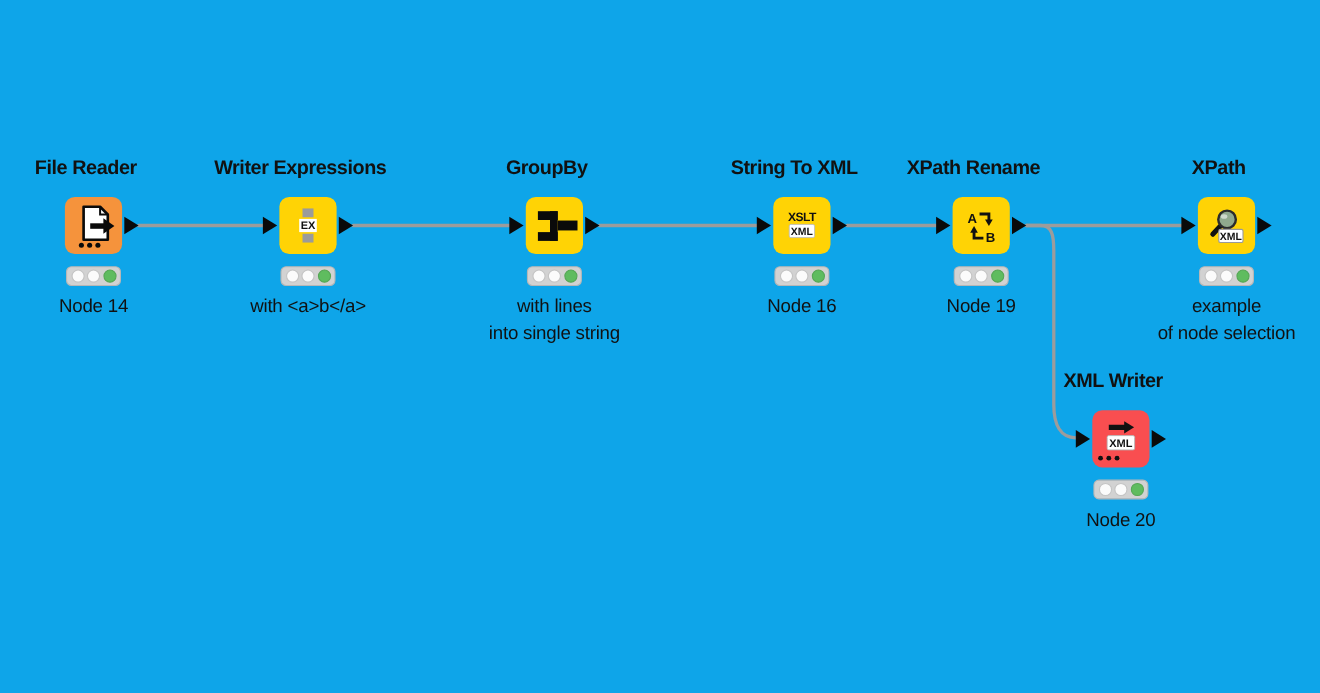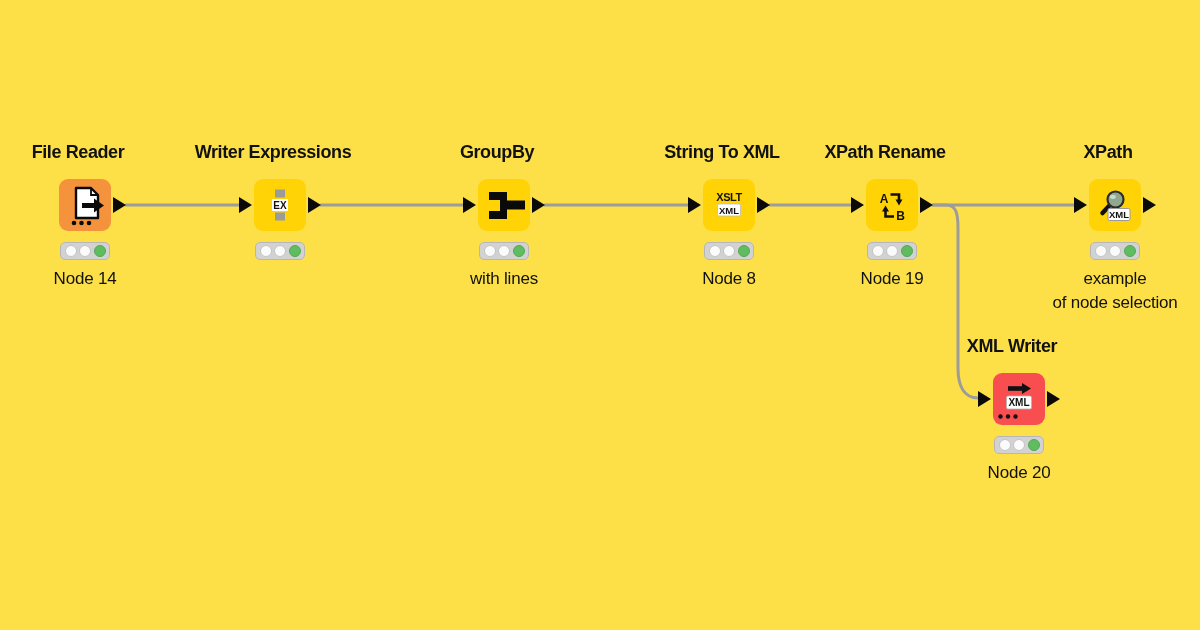--- a/index.html
+++ b/index.html
@@ -5,21 +5,21 @@
   :root{
     --source-orange:#F5933C;
     --manipulator-yellow:#FFD305;
     --writer-red:#F94E50;
     --status-green:#5FBC5F;
     --connection-grey:#9C9C9C;
     --port-black:#0A0A0A;
   }
   html,body{margin:0;padding:0;background:#fff;}
   .canvas{
-    position:relative;width:1200px;height:630px;background:#fde047;overflow:hidden;
+    position:relative;width:1200px;height:630px;background:#0ea5e9;overflow:hidden;
     font-family:"Liberation Sans", sans-serif;color:#111;
   }
   .wires{position:absolute;left:0;top:0;width:1200px;height:630px;}
   .wires path{stroke:var(--connection-grey);stroke-width:3;fill:none;stroke-linecap:round;}
   .node{position:absolute;width:52px;}
   .box{position:relative;width:52px;height:52px;border-radius:9px;}
   .box.src{background:var(--source-orange);}
   .box.man{background:var(--manipulator-yellow);}
   .box.wrt{background:var(--writer-red);}
   .box svg{position:absolute;left:0;top:0;}
@@ -97,20 +97,21 @@
       </svg>
       <div class="port in"></div>
       <div class="port out"></div>
     </div>
     <div class="status">
       <span class="light"></span>
       <span class="light"></span>
       <span class="light on"></span>
     </div>
     <div class="label">
+      <span>with &lt;a&gt;b&lt;/a&gt;</span>
     </div>
   </div>
 
   <div class="node" style="left:478px;top:179px">
     <div class="title">GroupBy</div>
     <div class="box man">
       <svg width="52" height="52" viewBox="0 0 52 52">
         <rect x="11" y="13" width="18" height="8" fill="#0a0a0a"></rect>
         <rect x="22" y="13" width="7" height="27" fill="#0a0a0a"></rect>
         <rect x="11" y="32" width="18" height="8" fill="#0a0a0a"></rect>
@@ -119,41 +120,42 @@
       <div class="port in"></div>
       <div class="port out"></div>
     </div>
     <div class="status">
       <span class="light"></span>
       <span class="light"></span>
       <span class="light on"></span>
     </div>
     <div class="label">
       <span>with lines</span>
+      <span>into single string</span>
     </div>
   </div>
 
   <div class="node" style="left:703px;top:179px">
     <div class="title">String To XML</div>
     <div class="box man">
       <svg width="52" height="52" viewBox="0 0 52 52">
         <text x="26" y="21.5" font-size="11" font-weight="bold" fill="#111" text-anchor="middle" letter-spacing="-0.5">XSLT</text>
         <rect x="14.5" y="25" width="23" height="12" rx="1.5" fill="#ffffff" stroke="#bdbdbd" stroke-width="0.8"></rect>
         <text x="26" y="34.5" font-size="9.5" font-weight="bold" fill="#111" text-anchor="middle">XML</text>
       </svg>
       <div class="port in"></div>
       <div class="port out"></div>
     </div>
     <div class="status">
       <span class="light"></span>
       <span class="light"></span>
       <span class="light on"></span>
     </div>
     <div class="label">
-      <span>Node 8</span>
+      <span>Node 16</span>
     </div>
   </div>
 
   <div class="node" style="left:866px;top:179px">
     <div class="title">XPath Rename</div>
     <div class="box man">
       <svg width="52" height="52" viewBox="0 0 52 52">
         <text x="18" y="24" font-size="12" font-weight="bold" fill="#111" text-anchor="middle">A</text>
         <path d="M24.5 15.5 H33 V21" fill="none" stroke="#111" stroke-width="2.6"></path>
         <path d="M29.5 20.5 H36.5 L33 26.5 Z" fill="#111"></path>

